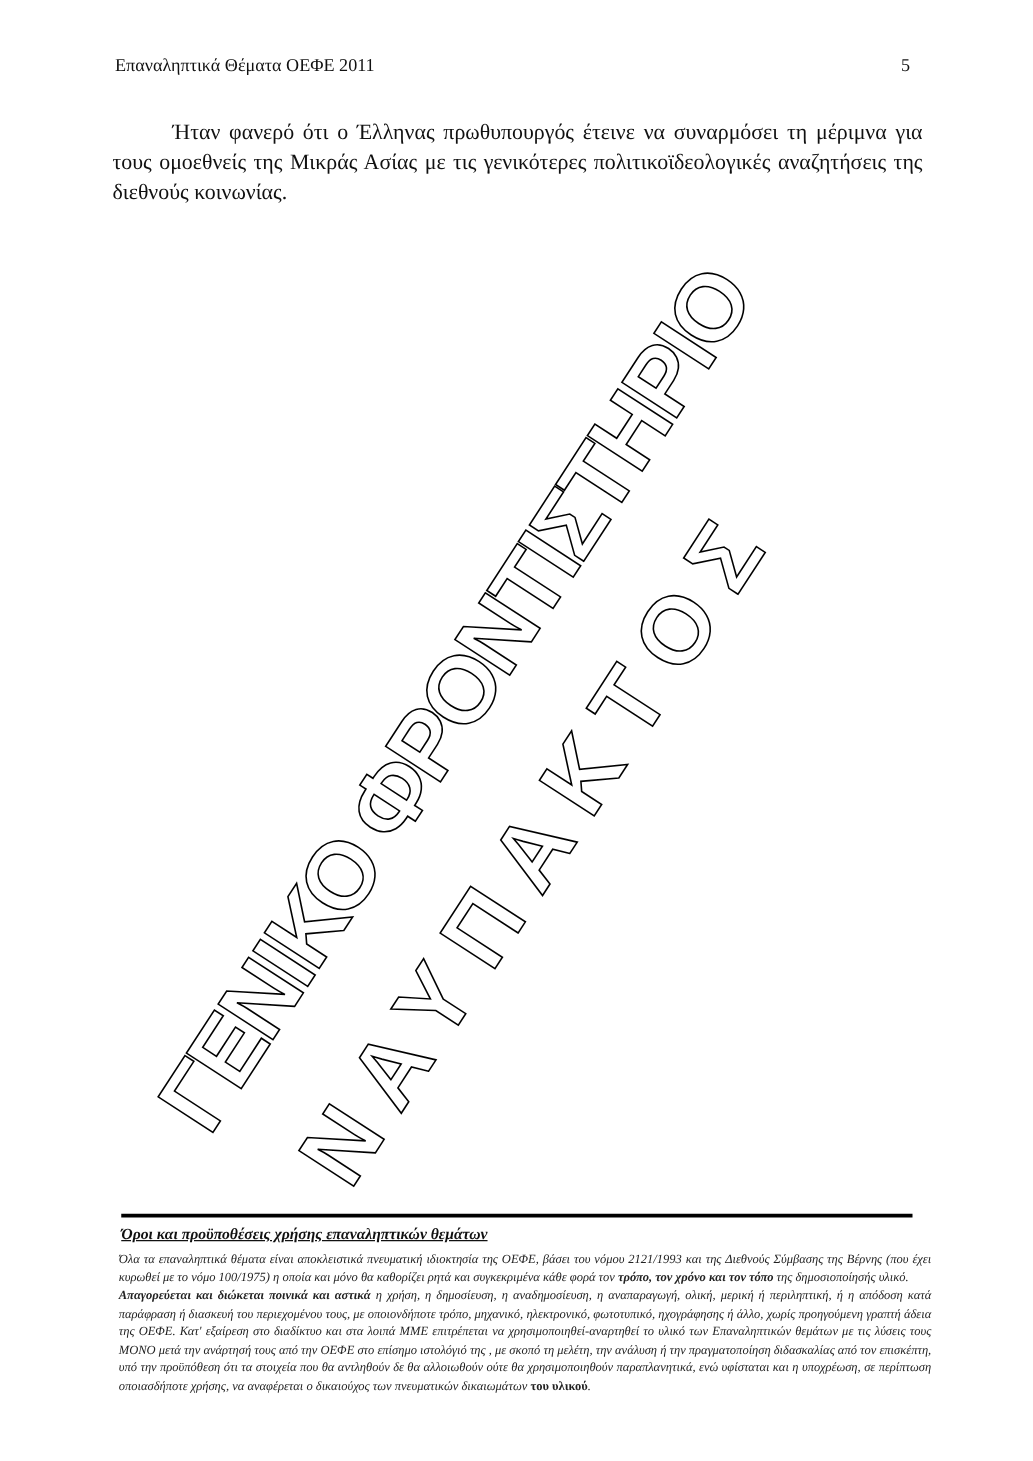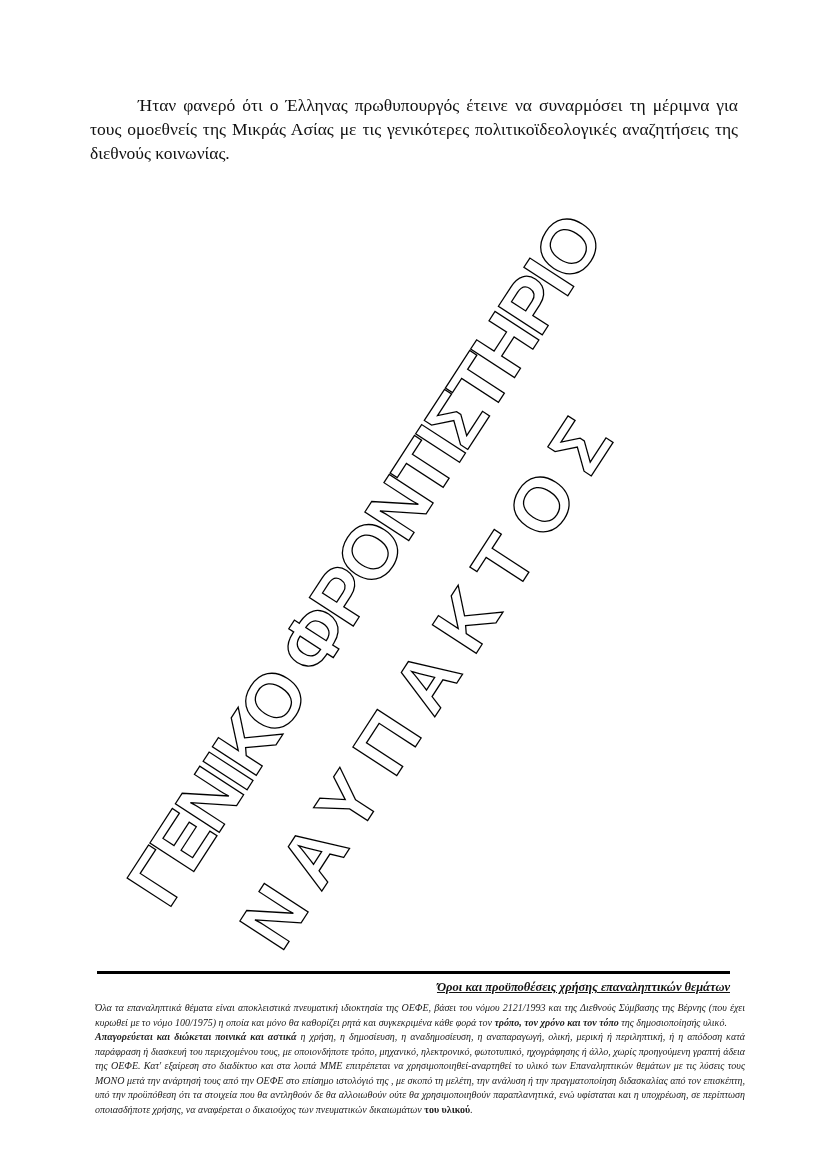--- a/index.html
+++ b/index.html
@@ -64,21 +64,21 @@
     top: 971px;
     width: 633px;
     height: 3px;
     background: #000000;
   }
   .footer-title {
     position: absolute;
     left: 97px;
     top: 980px;
     width: 633px;
-    text-align: right;
+    text-align: left;
     font-size: 12.5px;
     font-weight: bold;
     font-style: italic;
     text-decoration: underline;
   }
   .footer-text {
     position: absolute;
     left: 95px;
     top: 1001px;
     width: 650px;
@@ -90,20 +90,24 @@
   }
   .footer-text .bold { font-weight: bold; margin-top: 40px; }
   .footer-text .underline { }
   .footer-text .upright { font-style: normal; }
 </style>
 </head>
 <body>
 
 <div class="page">
 
+  <div class="header">
+    <span>Επαναληπτικά Θέματα ΟΕΦΕ 2011</span>
+    <span>5</span>
+  </div>
 
   <div class="body-text">
     <p class="indented">Ήταν φανερό ότι ο Έλληνας πρωθυπουργός έτεινε να συναρμόσει τη μέριμνα για τους ομοεθνείς της Μικράς Ασίας με τις γενικότερες πολιτικοϊδεολογικές αναζητήσεις της διεθνούς κοινωνίας.</p>
   </div>
 
   <div class="watermark">
     <span class="wm-line1">ΓΕΝΙΚΟ ΦΡΟΝΤΙΣΤΗΡΙΟ</span>
     <span class="wm-line2">ΝΑΥΠΑΚΤΟΣ</span>
   </div>
 

